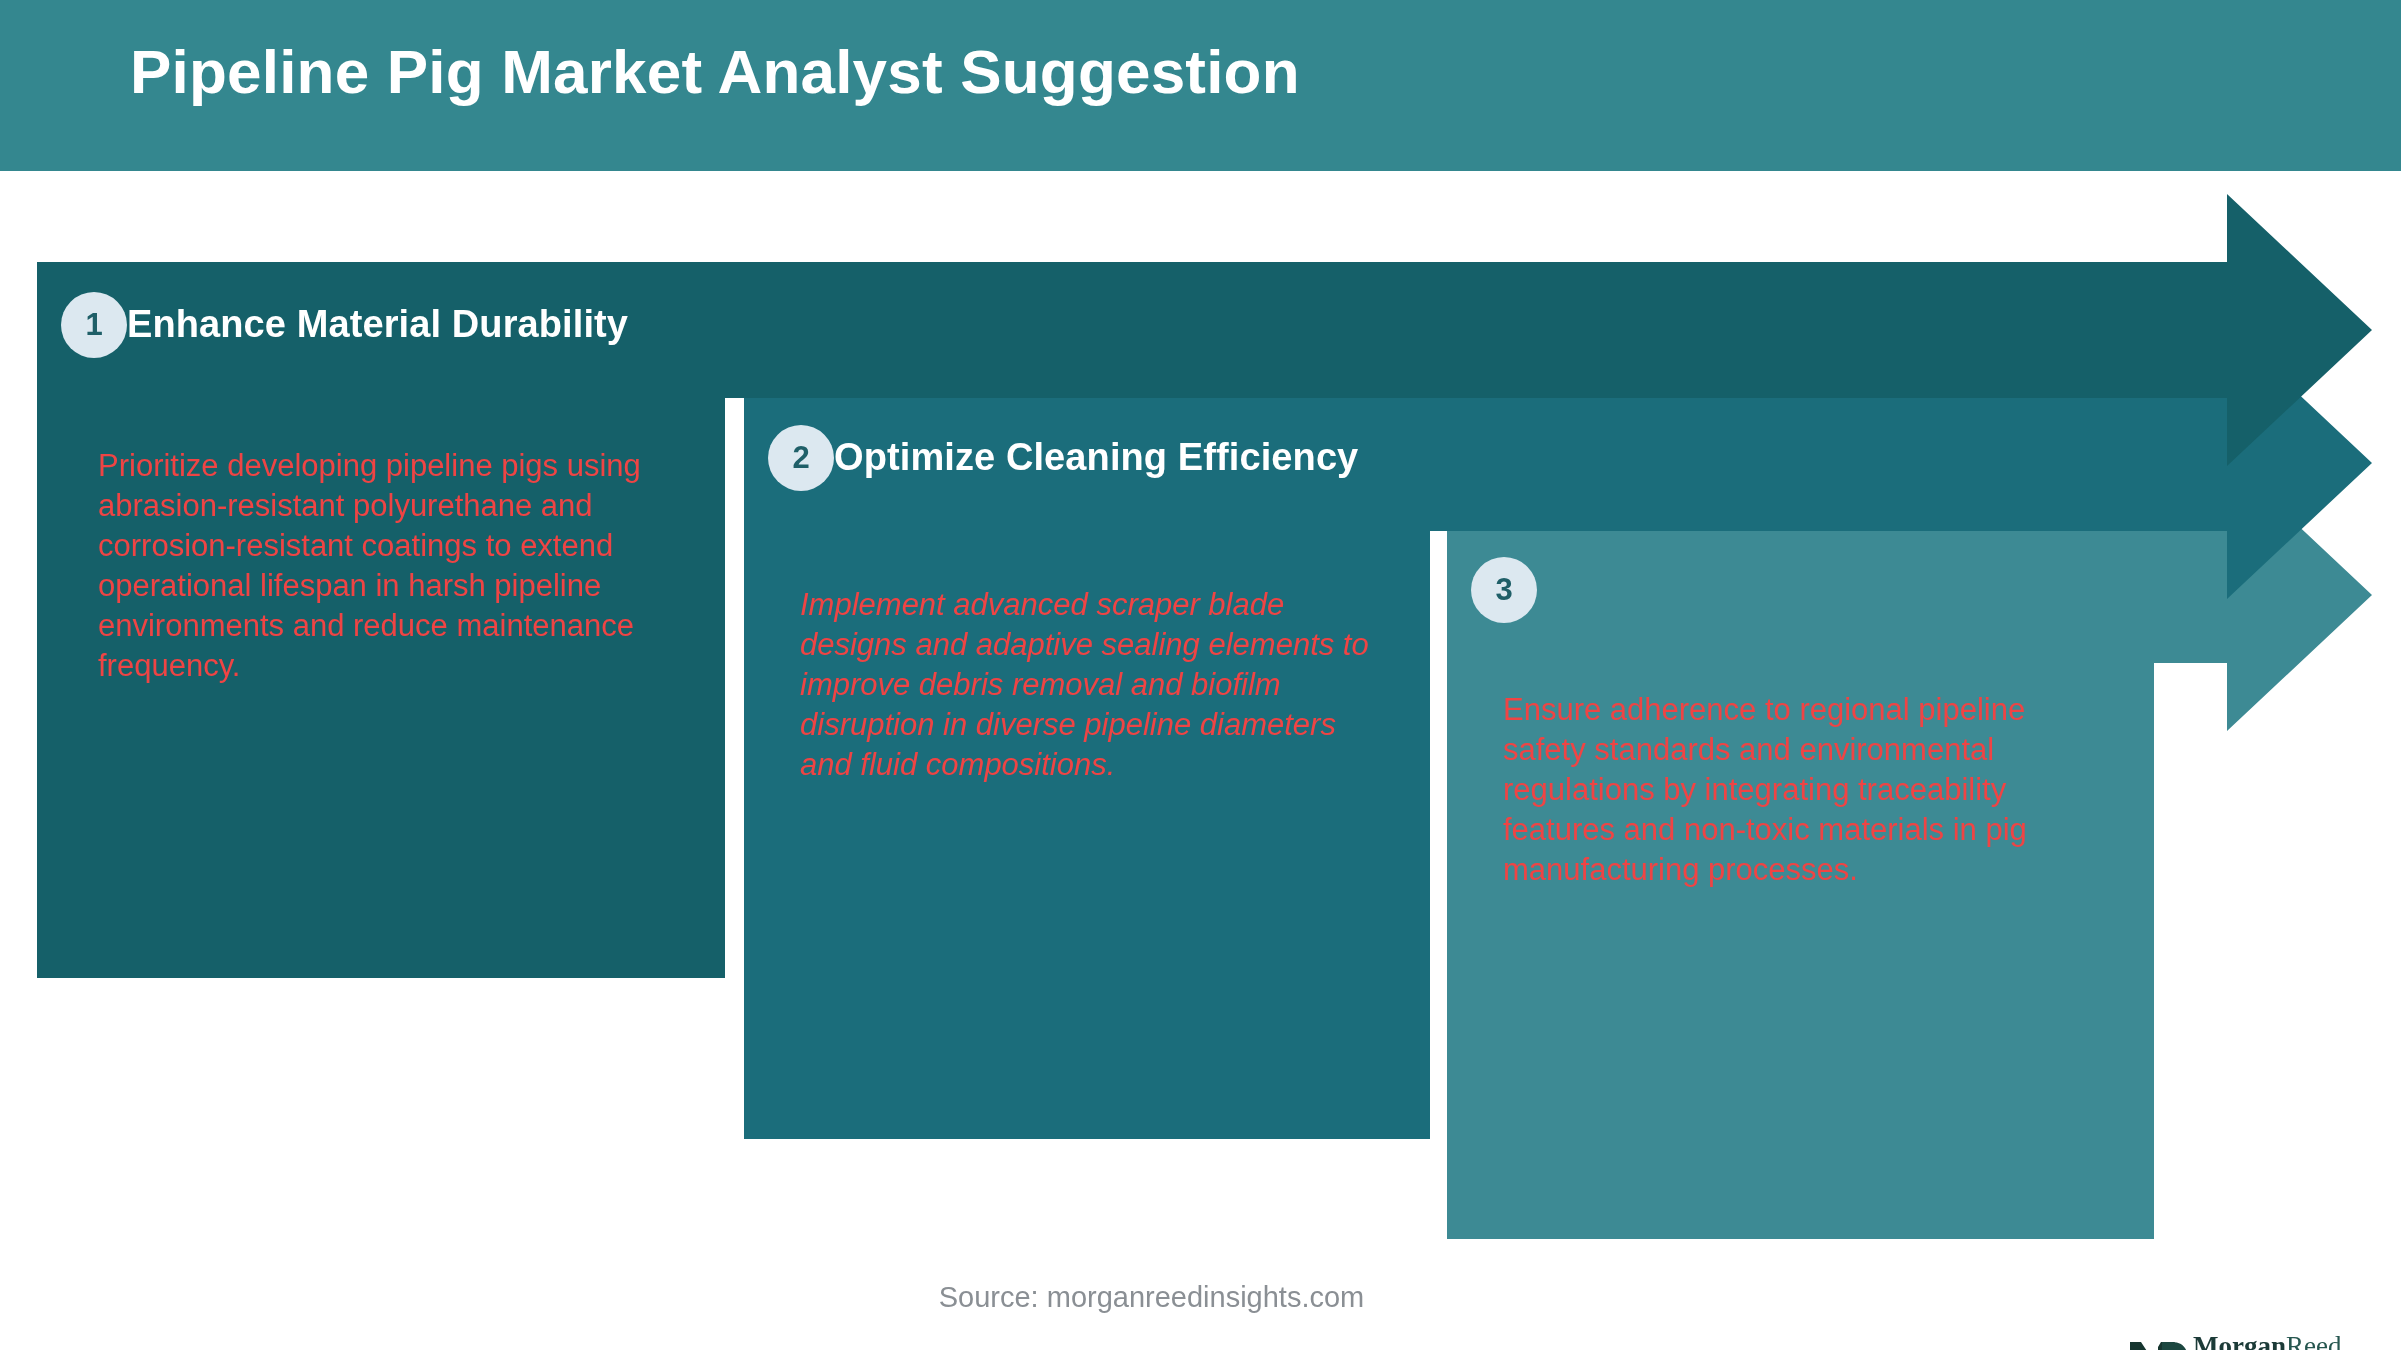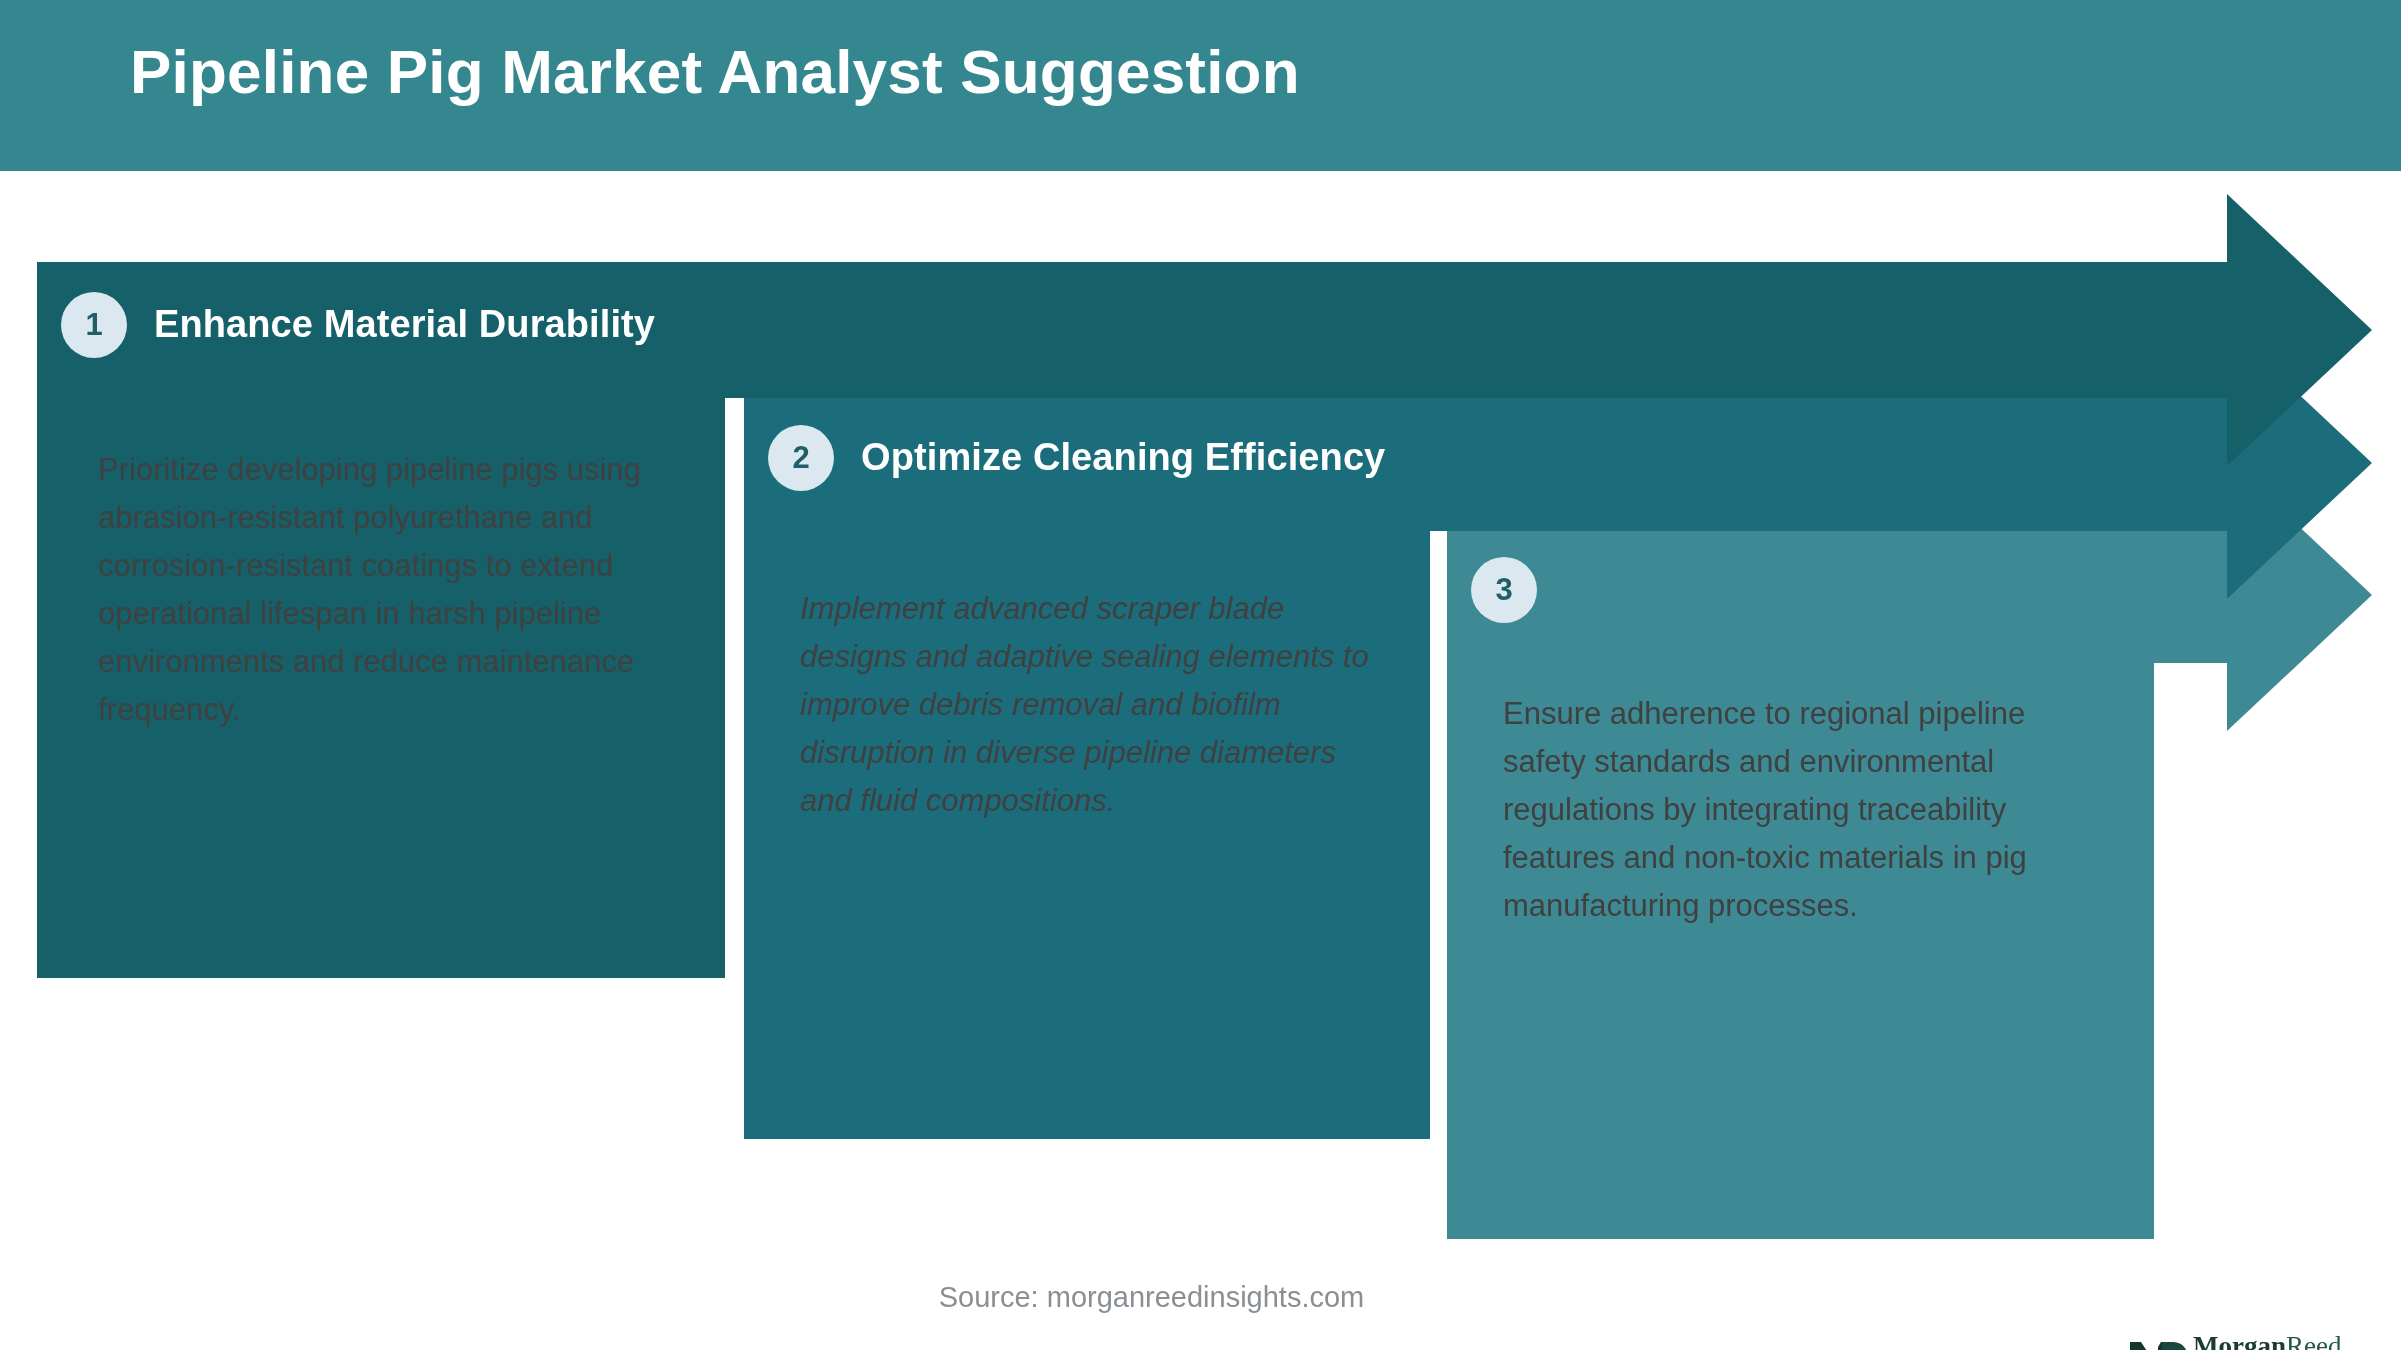--- a/index.html
+++ b/index.html
@@ -34,29 +34,28 @@
     height:113px;
   }
   .badge {
     width:66px; height:66px; border-radius:50%;
     background:#dce8f0;
     display:flex; align-items:center; justify-content:center;
     font-size:31px; font-weight:bold; color:#1f5f68;
     flex:0 0 auto;
   }
   .band-title {
-    margin-left:27px;
     font-size:38px; font-weight:bold; color:#ffffff;
     white-space:nowrap; letter-spacing:0.1px;
   }
   .card-text {
     position:absolute;
-    color:#404040;
+    color:#ef4444;
     font-size:31px;
-    line-height:48px;
+    line-height:40px;
     font-weight:400;
   }
 
   
   .source-note {
     position:absolute; left:0; top:1281px; width:2303px;
     text-align:center;
     font-size:29px; color:#8a8f94;
   }
   .logo-wrap {

